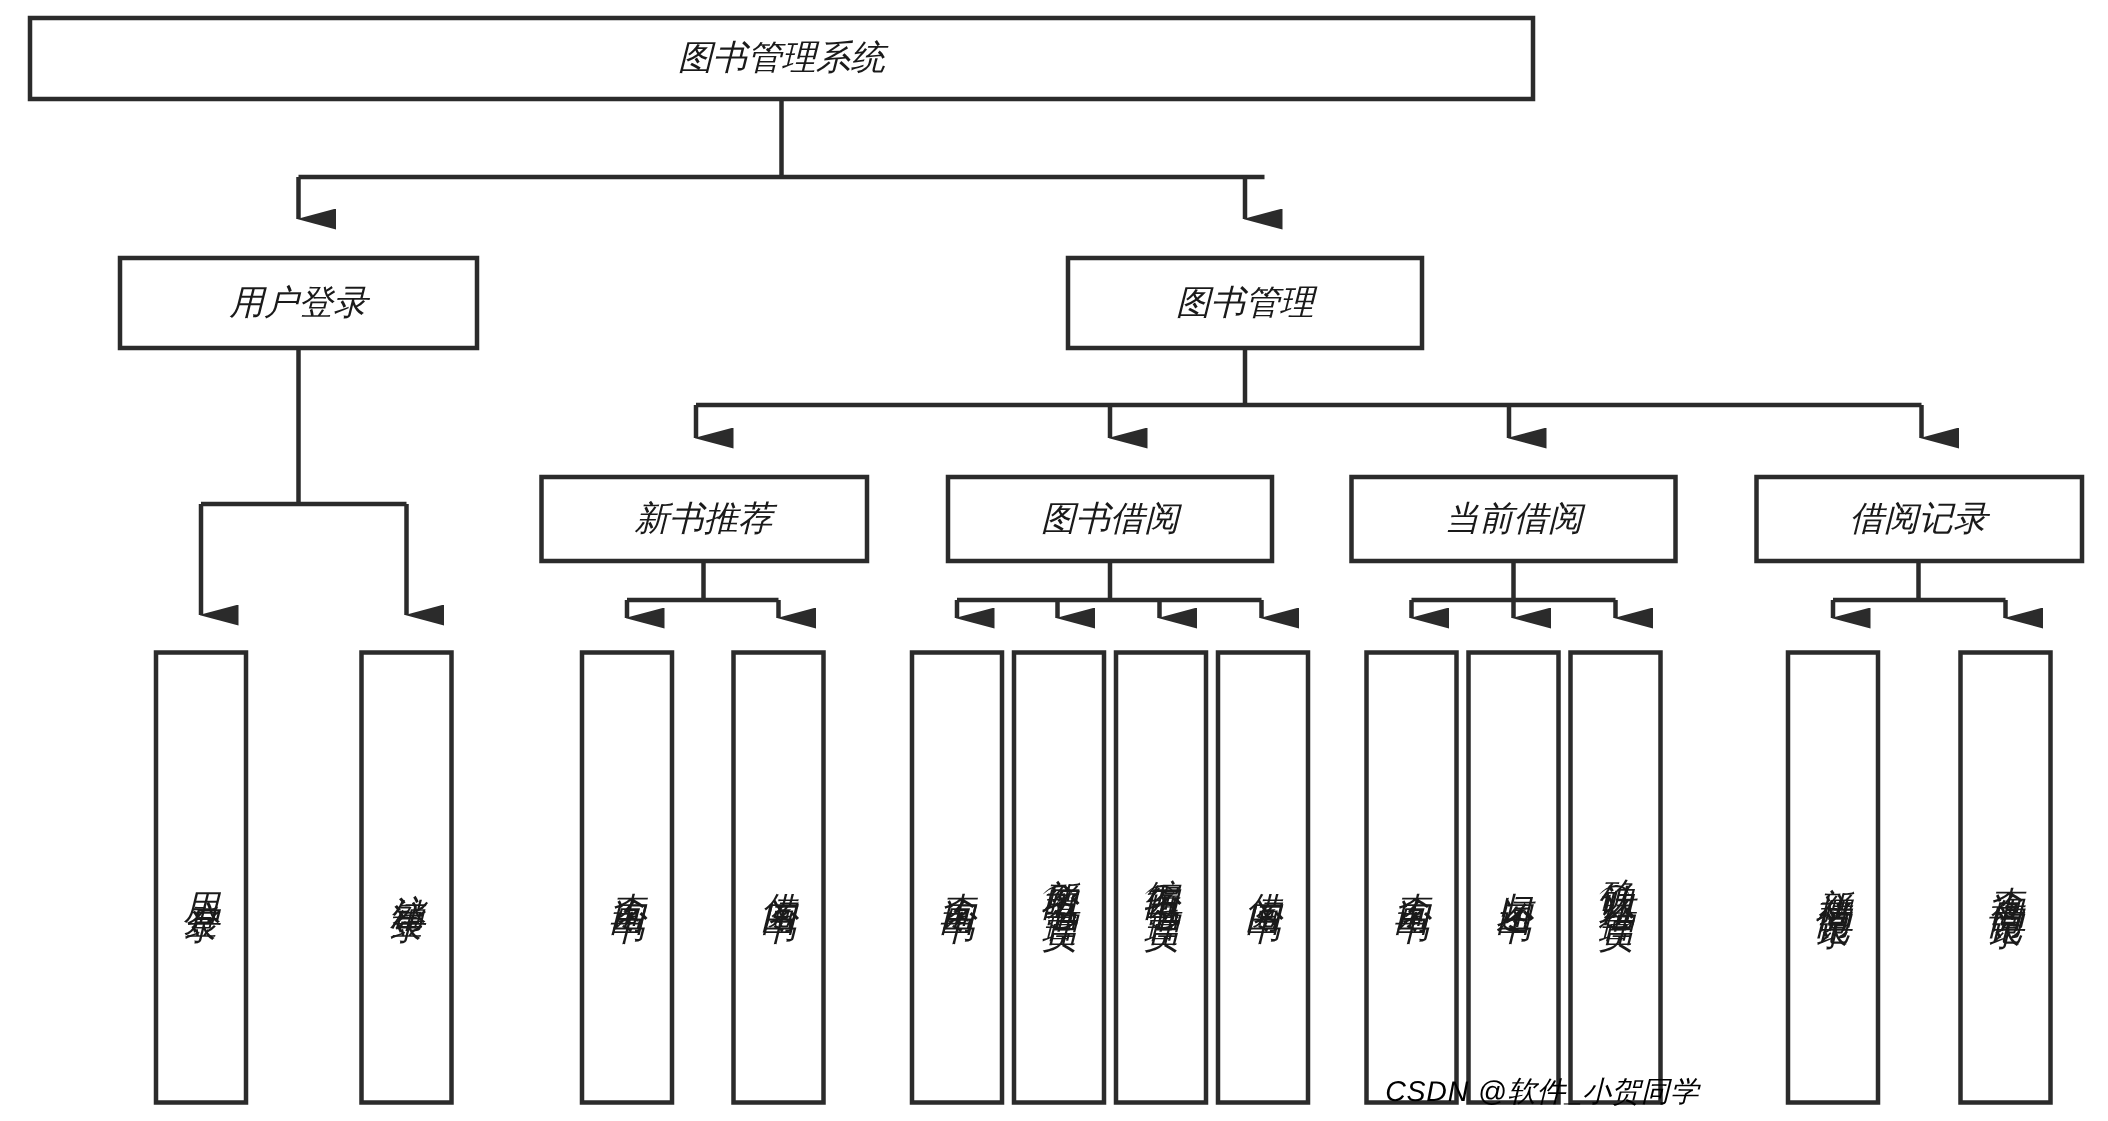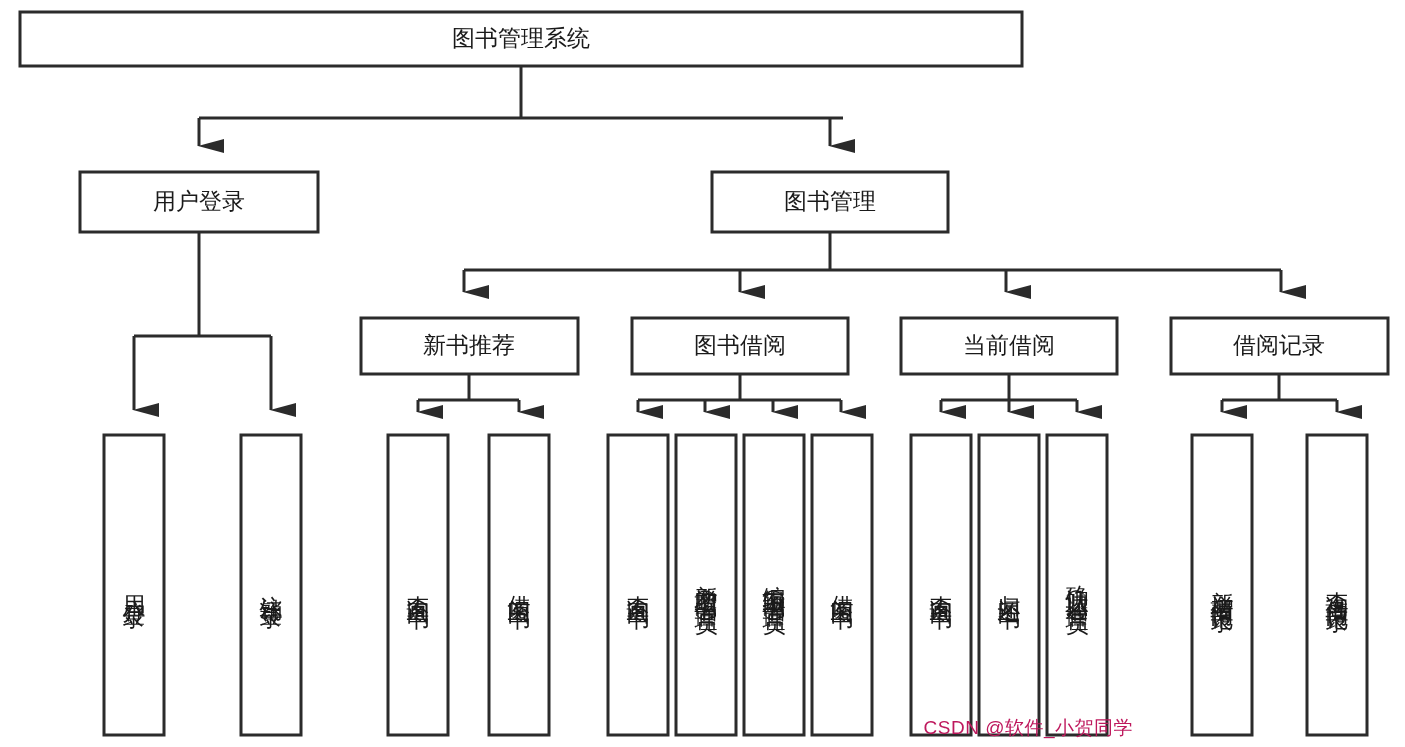--- a/index.html
+++ b/index.html
@@ -13,20 +13,21 @@
     font-family: "Liberation Sans", "DejaVu Sans", sans-serif;
     overflow: hidden;
     position: relative;
   }
   #diagram-root {
     position: absolute;
     left: 0;
     top: 0;
     width: 1141px;
     height: 747px;
+    font-style: italic;
   }
   svg.flow {
     display: block;
     width: 1405px;
     height: 747px;
   }
   .box-rect {
     fill: #ffffff;
     stroke: #2b2b2b;
     stroke-width: 3;
@@ -60,21 +61,21 @@
     white-space: nowrap;
     text-align: center;
     pointer-events: none;
   }
   .watermark {
     position: absolute;
     right: 8px;
     bottom: 6px;
     font-family: "Liberation Sans", "DejaVu Sans", sans-serif;
     font-size: 19px;
-    color: #be185d;
+    color: #000000;
     letter-spacing: 0.5px;
     white-space: nowrap;
   }
 </style>
 </head>
 <body>
 
 <div id="diagram-root">
 
   <svg class="flow" viewBox="0 0 1405 747" xmlns="http://www.w3.org/2000/svg">

